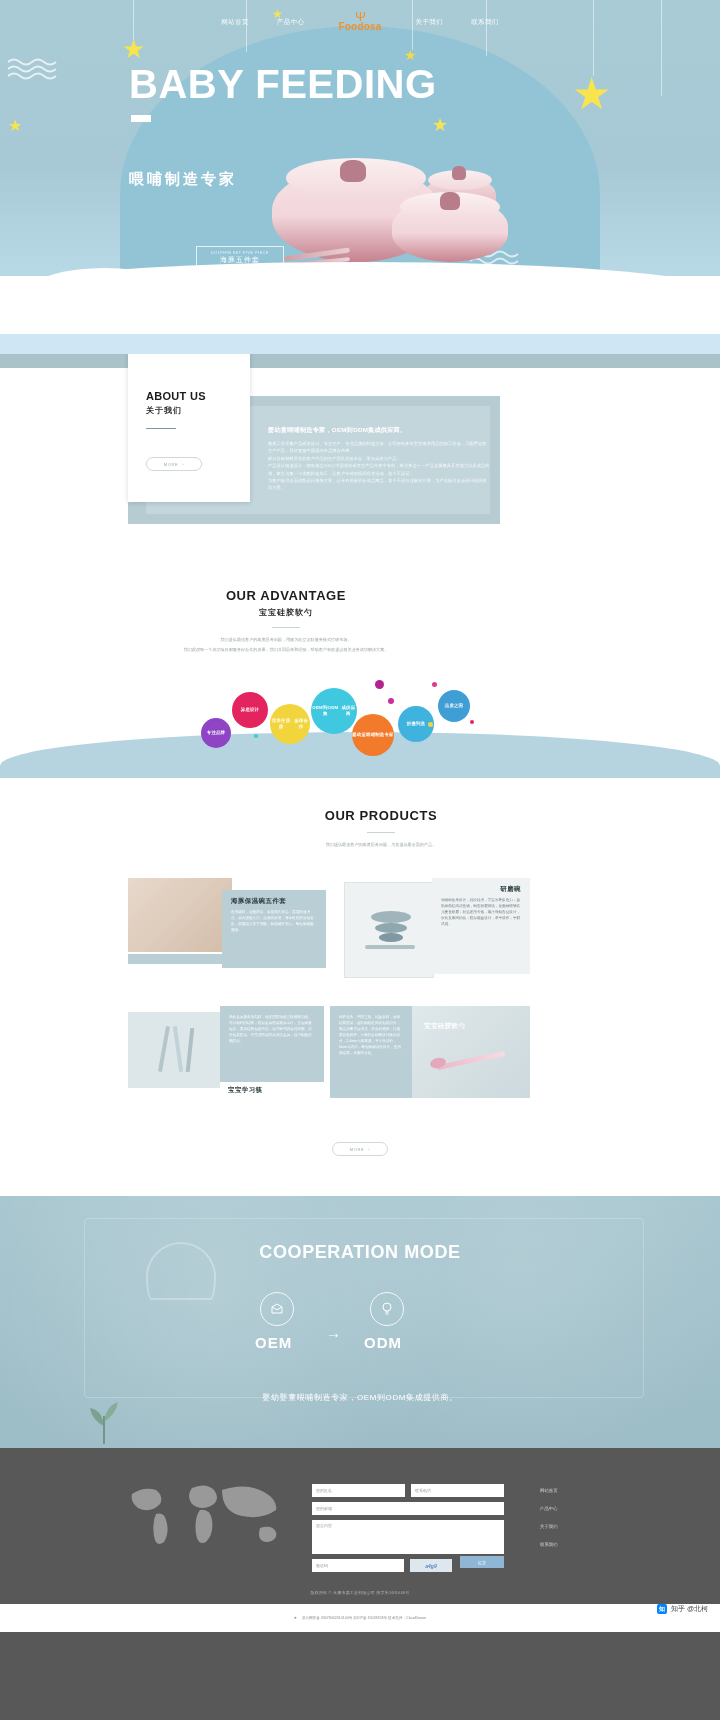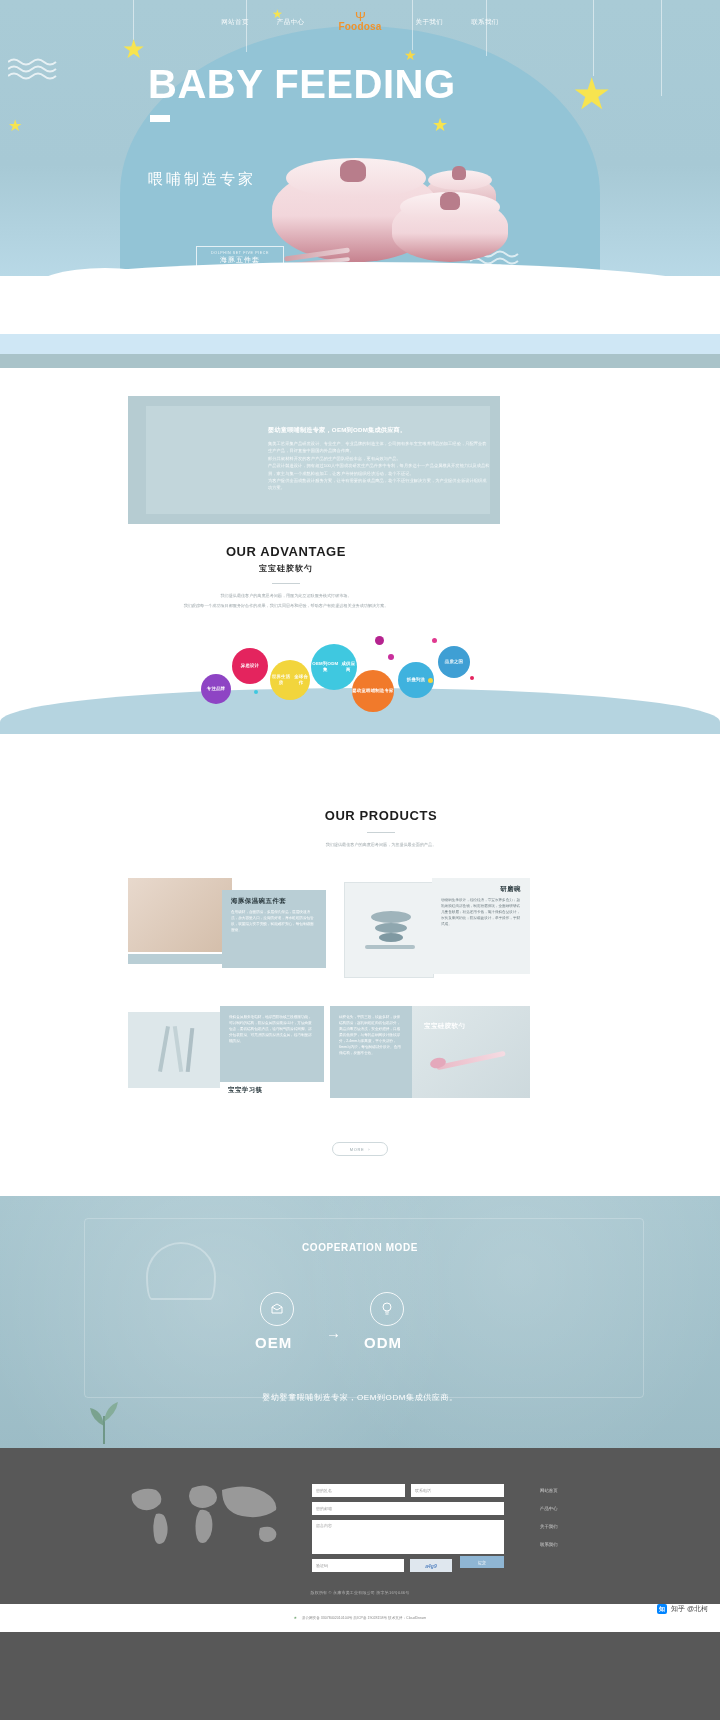--- a/index.html
+++ b/index.html
@@ -36,25 +36,25 @@
 
   
   .nav { position: absolute; top: 0; left: 0; width: 720px; height: 44px;
     display: flex; align-items: center; justify-content: center; gap: 28px; z-index: 40; }
   .nav-item { font-size: 6.5px; color: rgba(255,255,255,.92); letter-spacing: .4px;
     white-space: nowrap; cursor: pointer; }
   .brand { display: flex; flex-direction: column; align-items: center; margin: 0 6px; }
   .brand-mark { font-size: 13px; color: #f0922c; line-height: 9px; letter-spacing:-1px;}
   .brand-name { font-size: 10px; font-weight: bold; color: #f0922c; letter-spacing: .2px; }
 
-  .hero-copy { position: absolute; left: 148px; top: 62px; z-index: 30; }
+  .hero-copy { position: absolute; left: 129px; top: 62px; z-index: 30; }
   .hero-h1 { font-size: 40px; font-weight: bold; color: #ffffff; line-height: 44px;
     letter-spacing: .5px; }
   .hero-rule { width: 20px; height: 7px; background: #ffffff; margin: 9px 0 8px 2px; }
-  .hero-sub { font-size: 15px; font-weight: normal; color: #ffffff; letter-spacing: 3px; margin-top: 48px; }
+  .hero-sub { font-size: 15px; font-weight: bold; color: #ffffff; letter-spacing: 3px; margin-top: 48px; }
   .hero-btn { position: absolute; left: 196px; top: 246px; width: 88px; height: 24px;
     border: 1px solid rgba(255,255,255,.75); display:flex; flex-direction:column;
     align-items:center; justify-content:center; z-index: 32; cursor:pointer;}
   .hero-btn-en { font-size: 3.6px; color: rgba(255,255,255,.85); letter-spacing:.6px;}
   .hero-btn-cn { font-size: 7px; color: #ffffff; letter-spacing: 1px; }
 
   
   .pot { position: absolute; border-radius: 50%; }
   .pot-main { left: 272px; top: 166px; width: 168px; height: 96px;
     background: linear-gradient(180deg,#f6e2e4 0%, #f2d6db 52%, #c6828f 100%);
@@ -100,21 +100,21 @@
   .about-cn { font-size:8px; font-weight:bold; color:#2b2b2b; margin-top:3px; letter-spacing:1px;}
   .about-line { width:30px; height:1px; background:#7e9ba2; margin-top:12px;}
   .more-btn { width:56px; height:14px; border:1px solid #cfd9dc; border-radius:8px;
     display:flex; align-items:center; justify-content:center; gap:4px; margin-top:28px; cursor:pointer;}
   .more-btn span { font-size:4px; color:#9aa9ae; letter-spacing:.6px;}
   .about-text { position:absolute; left:268px; top:92px; width:222px; }
   .about-h { font-size:6.2px; font-weight:bold; color:#ffffff; letter-spacing:.2px; margin-bottom:5px;}
   .about-p { font-size:4.2px; color:rgba(255,255,255,.88); line-height:7.4px; letter-spacing:.1px;}
 
   
-  .adv { position:absolute; top:544px; left:0; width:572px; height:200px; background:#fff;}
+  .adv { position:absolute; top:588px; left:0; width:572px; height:200px; background:#fff;}
   .sec-en { font-size:13px; font-weight:bold; color:#1d1d1d; text-align:center; letter-spacing:.6px;}
   .sec-cn { font-size:8px; font-weight:bold; color:#2a2a2a; text-align:center; margin-top:4px; letter-spacing:1px;}
   .sec-line { width:28px; height:1px; background:#c9d2d5; margin:9px auto 0;}
   .sec-desc { font-size:4.1px; color:#9aa4a8; text-align:center; line-height:7.5px; margin-top:8px;}
   .bubble-wrap { position:absolute; top:88px; left:0; width:720px; height:110px;}
   .bubble { position:absolute; border-radius:50%; display:flex; align-items:center;
     justify-content:center; text-align:center; color:#fff; font-size:4.4px; font-weight:bold;
     line-height:6px; letter-spacing:.2px; cursor:pointer;}
   .bsmall { border-radius:50%; position:absolute;}
   .adv-hill { position:absolute; left:0; top:56px; width:720px; height:46px;
@@ -133,21 +133,21 @@
     background: linear-gradient(180deg,#a8c6cf 0%,#9dbdc7 100%); overflow:hidden;}
   .coop-photo { position:absolute; inset:0; background:
      radial-gradient(circle at 30% 40%, rgba(255,255,255,.18), transparent 45%),
      radial-gradient(circle at 72% 30%, rgba(255,255,255,.14), transparent 40%),
      linear-gradient(180deg,#a9c7d0,#9cbcc6); }
   .coop-room { position:absolute; left:84px; top:22px; width:560px; height:180px;
     border:1px solid rgba(255,255,255,.22); border-radius:4px; }
   .coop-heart { position:absolute; left:146px; top:46px; width:70px; height:58px;
     border:2px solid rgba(255,255,255,.3); border-radius:50% 50% 8% 8%/60% 60% 40% 40%;}
   .coop-en { position:absolute; top:46px; width:720px; text-align:center;
-    font-size:10px; font-weight:bold; color:#ffffff; letter-spacing:.6px;}
+    font-size:18px; font-weight:bold; color:#ffffff; letter-spacing:.6px;}
   .coop-cn { position:absolute; top:64px; width:720px; text-align:center;
     font-size:7.5px; font-weight:bold; color:#ffffff; letter-spacing:1px;}
   .circ { position:absolute; width:34px; height:34px; border:1px solid rgba(255,255,255,.85);
     border-radius:50%; display:flex; align-items:center; justify-content:center;}
   .coop-label { position:absolute; font-size:15px; font-weight:bold; color:#ffffff; letter-spacing:1px;}
   .coop-note { position:absolute; top:196px; width:720px; text-align:center;
     font-size:8px; color:#ffffff; letter-spacing:.6px;}
 
   
   .footer { position:absolute; top:1448px; left:0; width:720px; height:272px; background:#585858;}
@@ -252,20 +252,29 @@
   <div style="position:absolute;left:0;top:322px;width:720px;height:32px;background:#cfe7f5;z-index:30;"></div>
   <div style="position:absolute;left:0;top:300px;width:720px;height:24px;background:#cfe7f5;z-index:29;"></div>
 
   <div class="about">
     <div style="position:absolute;left:0;top:0;width:720px;height:24px;background:#cfe7f5;"></div>
     <div style="position:absolute;left:0;top:18px;width:720px;height:18px;background:#a9c3c9;"></div>
     <div style="position:absolute;left:0;top:34px;width:720px;height:176px;background:#fff;"></div>
     <div class="about-band"></div>
     <div class="about-inner"></div>
 
+    <div class="about-card">
+      <div class="about-en">ABOUT US</div>
+      <div class="about-cn">关于我们</div>
+      <div class="about-line"></div>
+      <div class="more-btn">
+        <span>MORE</span>
+        <span>›</span>
+      </div>
+    </div>
 
     <div class="about-text">
       <div class="about-h">婴幼童喂哺制造专家，OEM到ODM集成供应商。</div>
       <div class="about-p">集美工艺采集产品研发设计、专业生产、专业品牌的制造主体，公司拥有多年宝宝喂养用品的加工经验，只配置全套生产产品，目评直接中国国内外品牌合作商。</div>
       <div class="about-p">部分共聚材料开发的客户产品的生产团队经验丰富，更有高效与产品。</div>
       <div class="about-p">产品设计製造设计，拥有超过100人中国成功研发生产品件多中专利，每月多达十一产品金属模具开发能力以及成品检测，家主与集一个成熟检验加工，让客户等待的组织经济活动，花个不还记。</div>
       <div class="about-p">为客户提供全面成熟设计服务方案，让等有需要的新成品商品，花个不还行业解决方案，为产业提供全新设计组织成功方案。</div>
     </div>
   </div>
 
@@ -383,21 +392,21 @@
     </div>
     <div class="circ" style="left:370px;top:96px;">
       <svg width="16" height="16" viewBox="0 0 16 16">
           <circle cx="8" cy="6" r="4" fill="none" stroke="#fff" stroke-width="1"></circle>
           <path d="M6 11 h4 M6.5 13 h3" stroke="#fff" stroke-width="1"></path>
         </svg>
     </div>
     <div class="coop-label" style="left:255px;top:138px;">OEM</div>
     <div class="coop-label" style="left:364px;top:138px;">ODM</div>
     <div style="position:absolute;left:326px;top:128px;font-size:15px;color:#fff;">→</div>
-    <div class="coop-note">婴幼婴童喂哺制造专家，OEM到ODM集成供应商。</div>
+    <div class="coop-note">婴幼婴童喂哺制造专家，OEM到ODM集成提供商。</div>
     <div style="position:absolute;left:86px;top:196px;width:36px;height:52px;">
       <svg width="36" height="52" viewBox="0 0 36 52">
           <path d="M18 52 L18 24" stroke="#5f8a72" stroke-width="1.5"></path>
           <path d="M18 34 q-12 -6 -14 -18 q12 2 14 18z" fill="#6f9a80" opacity=".8"></path>
           <path d="M18 30 q12 -8 14 -20 q-12 4 -14 20z" fill="#7da88d" opacity=".8"></path>
         </svg>
     </div>
   </div>
 
   <div class="footer">

